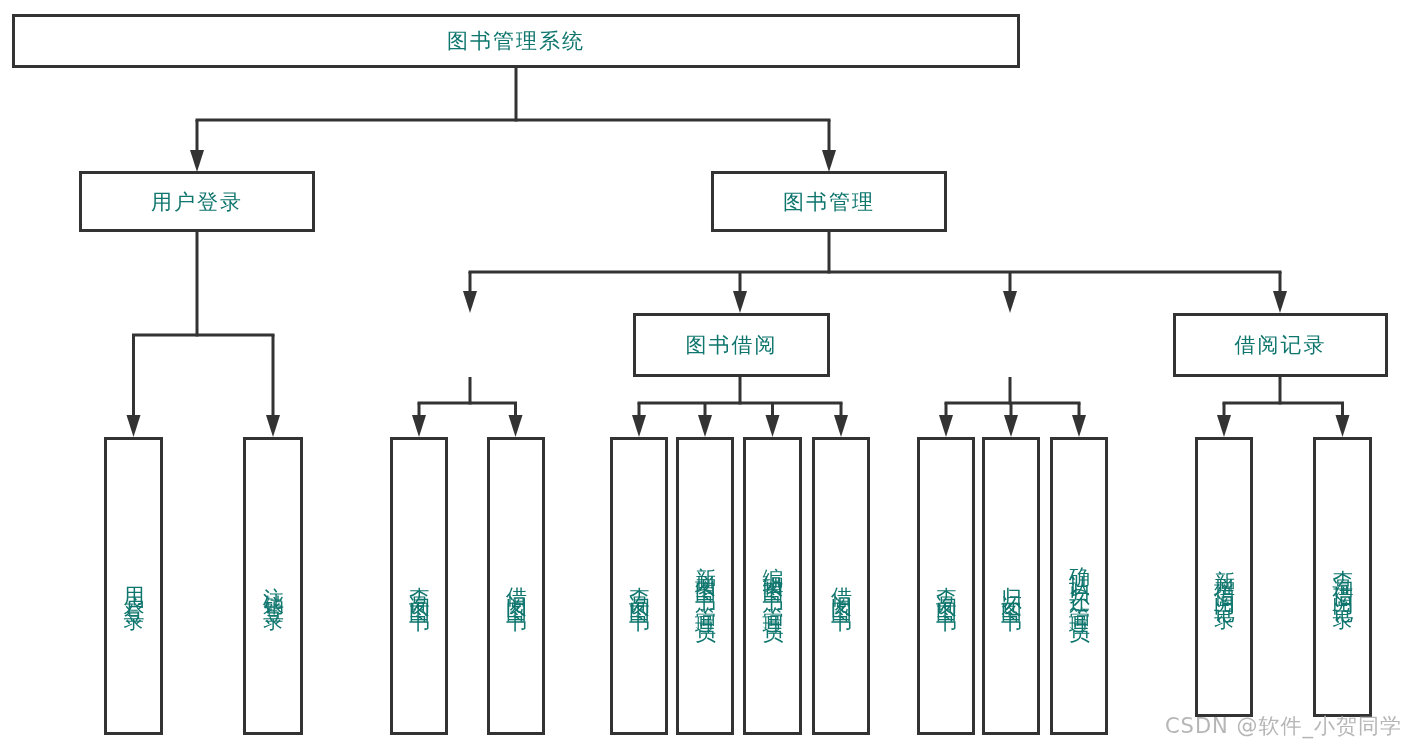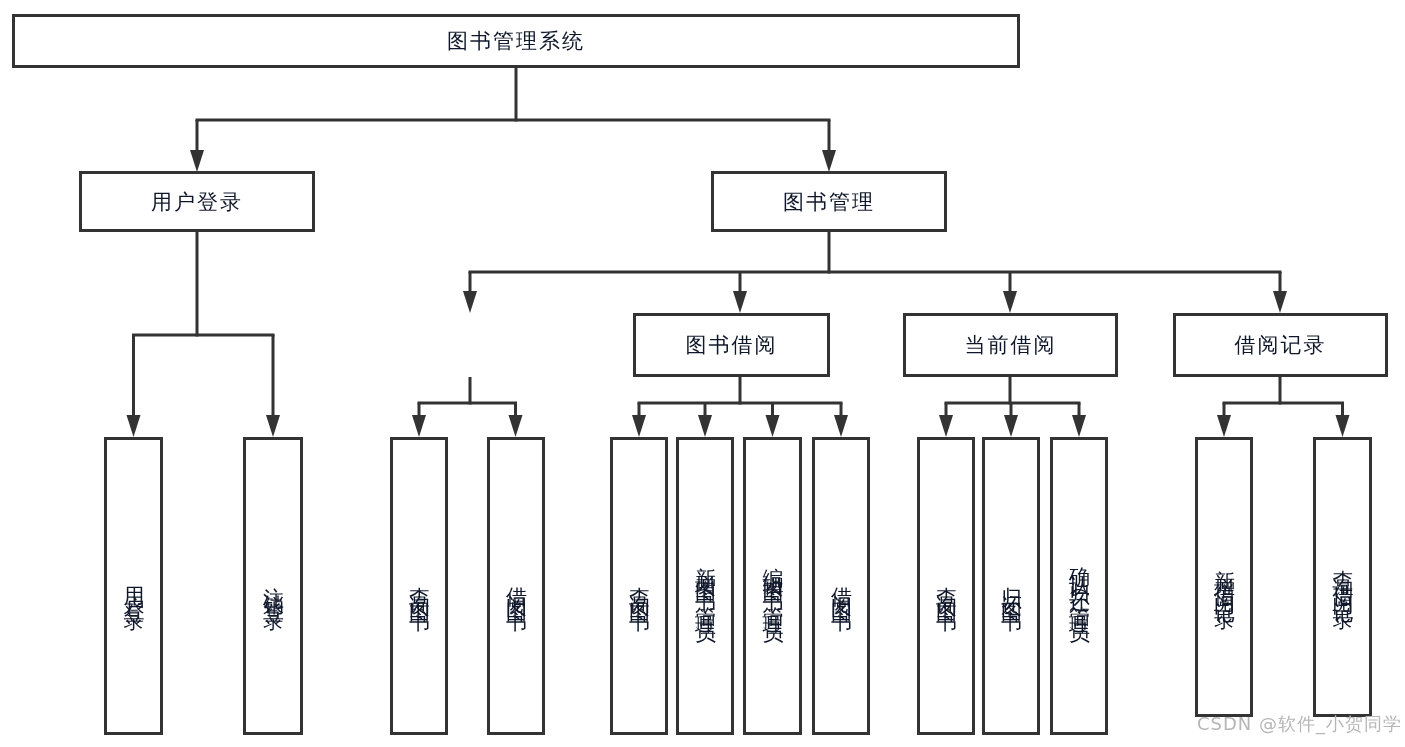--- a/index.html
+++ b/index.html
@@ -19,39 +19,39 @@
   .ln { stroke: #333333; stroke-width: 3; fill: none; }
   .ah { fill: #333333; stroke: none; }
   .box {
     position: absolute;
     box-sizing: border-box;
     border: 3px solid #333333;
     background: #ffffff;
     display: flex;
     align-items: center;
     justify-content: center;
-    color: #0f172a;
+    color: #0f766e;
   }
   .h-box .lbl {
     font-size: 21px;
     letter-spacing: 2px;
     white-space: nowrap;
   }
   .v-box .lbl {
     writing-mode: vertical-rl;
     font-size: 21px;
     line-height: 1;
     letter-spacing: 8px;
     white-space: nowrap;
   }
   .watermark {
     position: absolute;
     right: 3px;
     top: 712px;
-    font-size: 18px;
+    font-size: 21px;
     color: #b6b6b6;
     letter-spacing: 1px;
     white-space: nowrap;
   }
 </style>
 </head>
 <body>
 
 <div class="canvas">
 
@@ -127,23 +127,20 @@
   <div class="box h-box" style="left:79px; top:171px; width:236px; height:61px;">
     <span class="lbl">用户登录</span>
   </div>
   <div class="box h-box" style="left:711px; top:171px; width:236px; height:61px;text-align:center;">
     <span class="lbl">图书管理</span>
   </div>
 
   <div class="box h-box" style="left:633px; top:313px; width:197px; height:64px;">
     <span class="lbl">图书借阅</span>
   </div>
-  <div class="box h-box" style="left:903px; top:313px; width:215px; height:64px;">
-    <span class="lbl">当前借阅</span>
-  </div>
   <div class="box h-box" style="left:1173px; top:313px; width:215px; height:64px;">
     <span class="lbl">借阅记录</span>
   </div>
 
   <div class="box v-box" style="left:104px; top:437px; width:59px; height:298px;">
     <span class="lbl">用户登录</span>
   </div>
   <div class="box v-box" style="left:243px; top:437px; width:60px; height:298px;">
     <span class="lbl">注销登录</span>
   </div>

